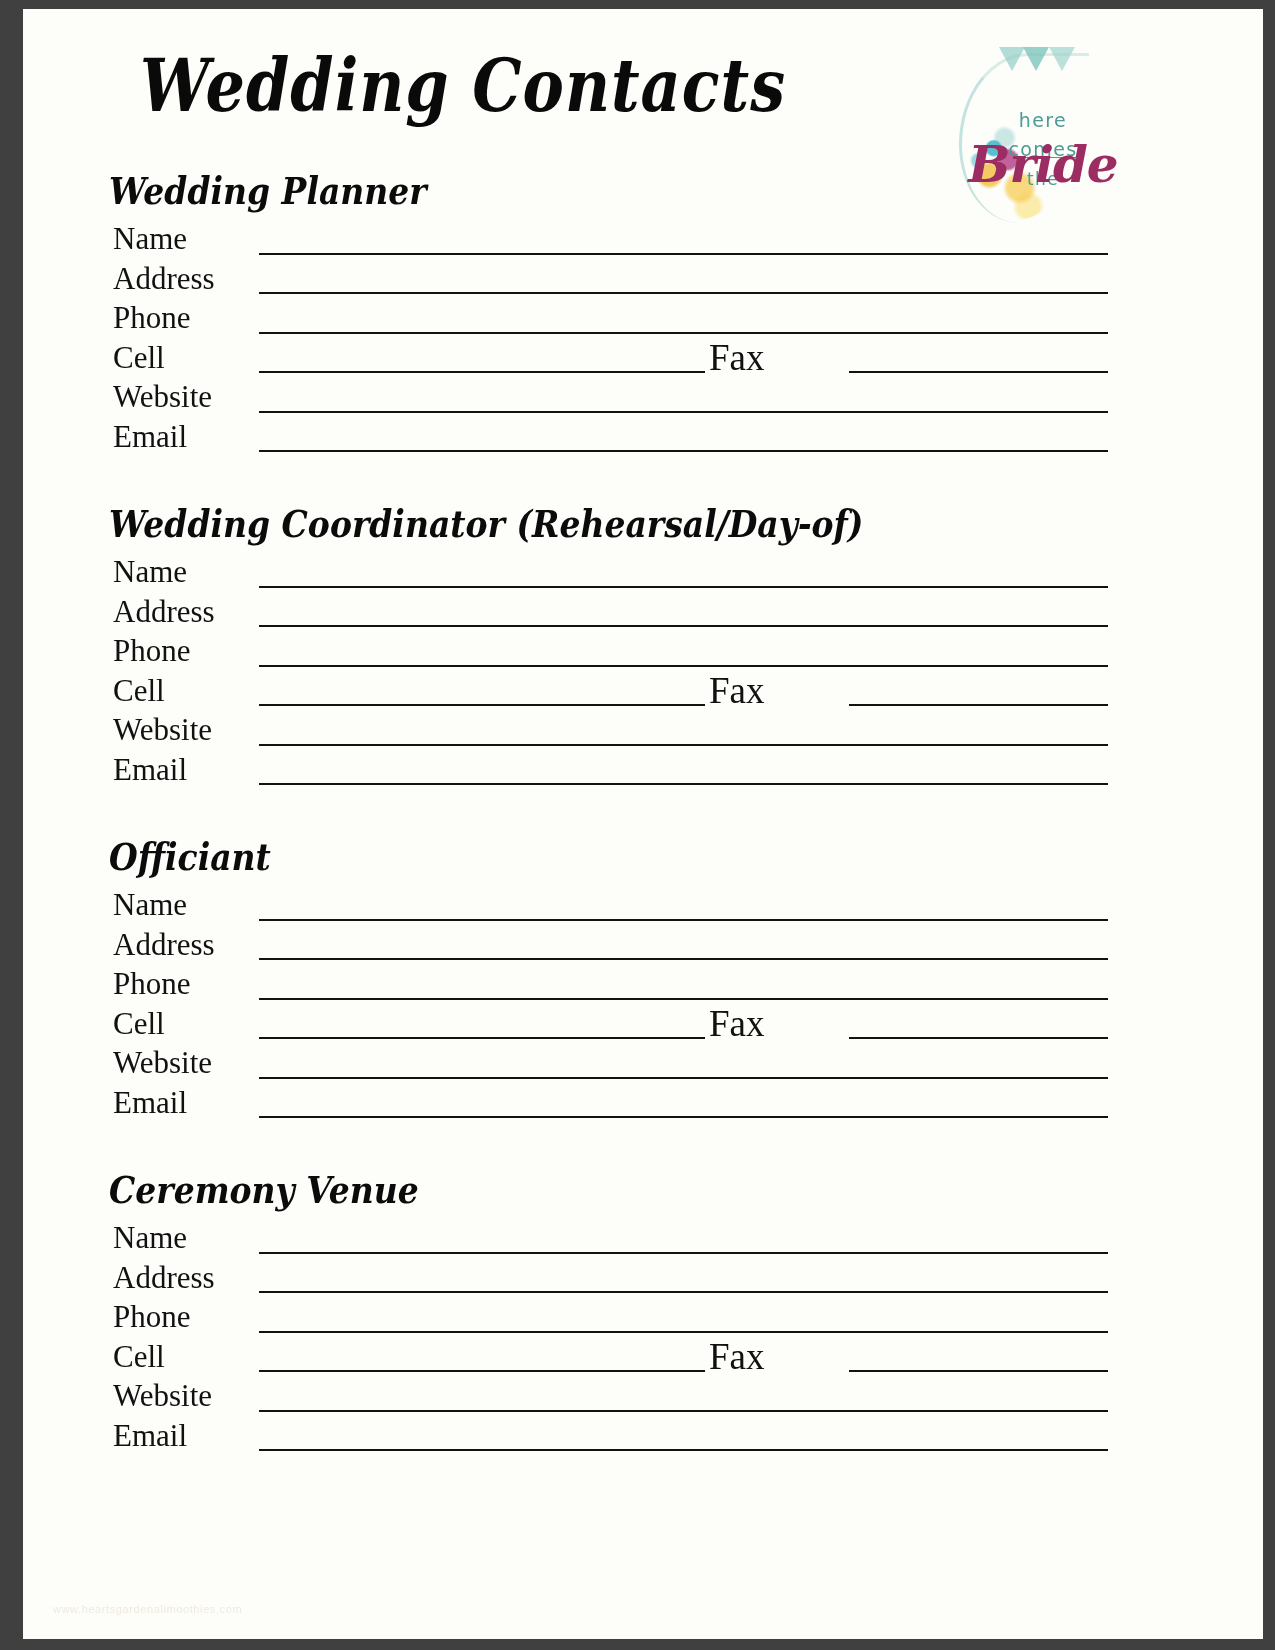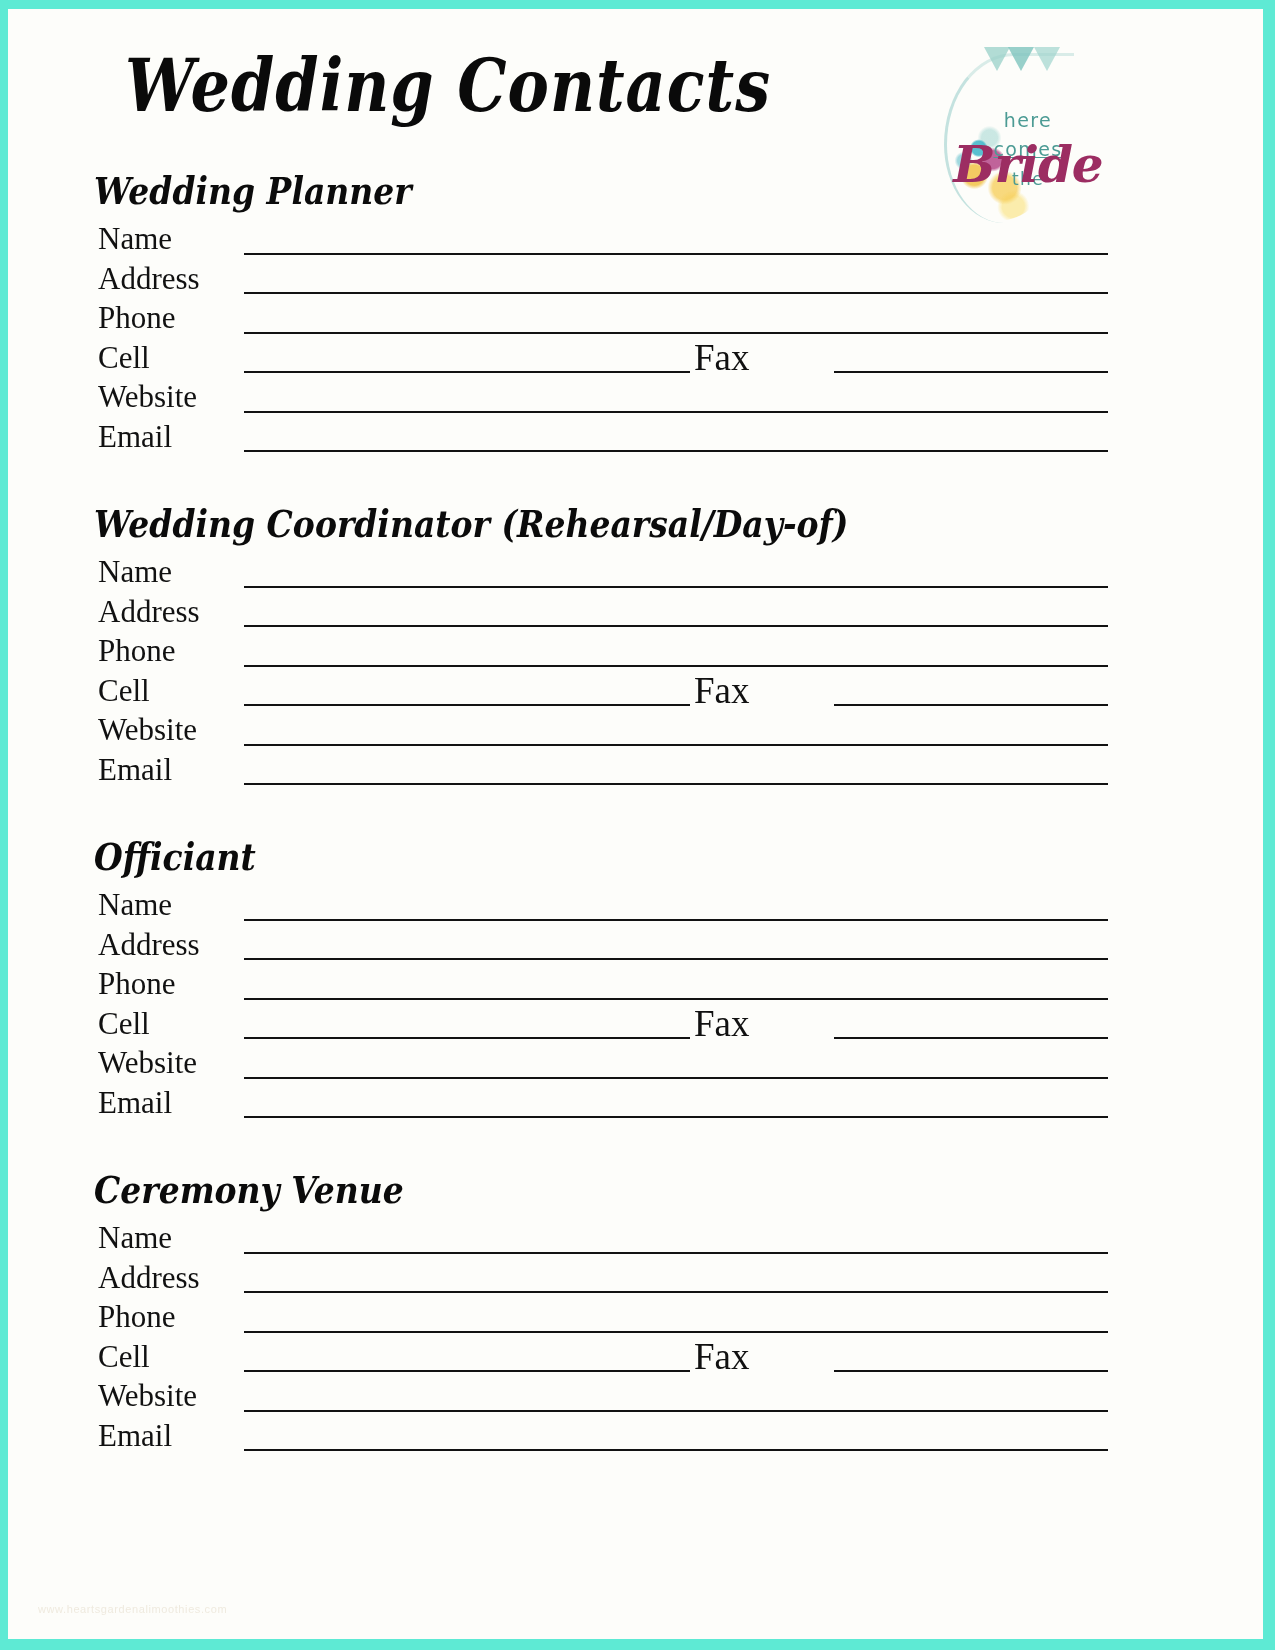--- a/index.html
+++ b/index.html
@@ -13,22 +13,22 @@
     background: #ffffff;
     font-family: "Liberation Serif", serif;
     overflow: hidden;
   }
 
   
   #page {
     position: relative;
     width: 1275px;
     height: 1650px;
-    background: #5eead4;
-    padding: 9px 12px 11px 8px;
+    background: #404040;
+    padding: 9px 12px 11px 23px;
   }
   #sheet {
     position: relative;
     width: 100%;
     height: 100%;
     background: #fdfdfa;
     overflow: hidden;
   }
 
   

